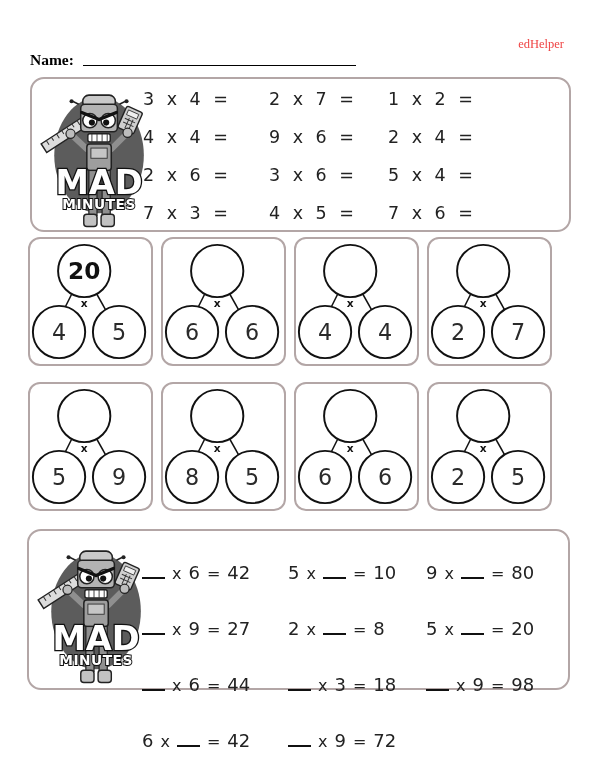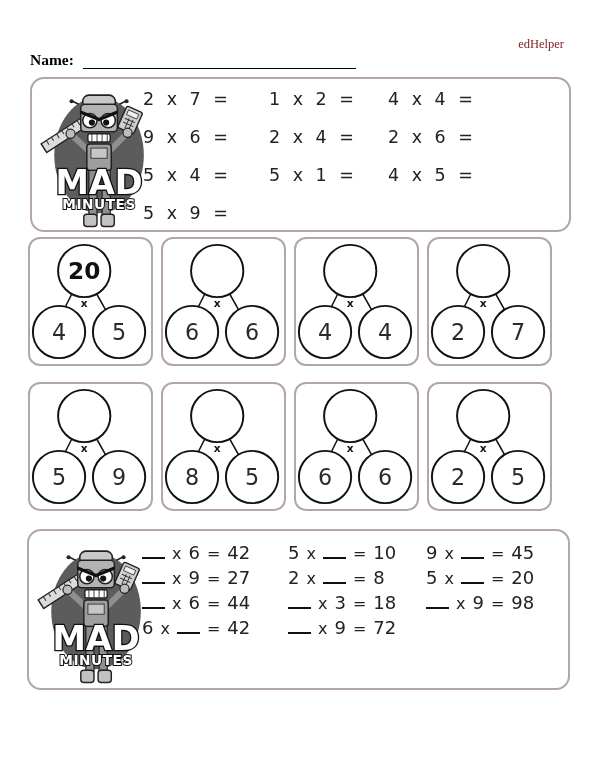--- a/index.html
+++ b/index.html
@@ -6,25 +6,25 @@
   html,body { background:#ffffff; }
   body { font-family:"DejaVu Sans", sans-serif; color:#1b1b1b; }
   #page {
     position:relative; width:600px; height:776px; background:#ffffff;
     overflow:hidden; margin:0 auto;
   }
 
   
   .brand {
     position:absolute; top:37px; right:36px;
-    font-family:"Liberation Serif", serif; font-size:12.5px; color:#7f1d1d;
+    font-family:"Liberation Serif", serif; font-size:12.5px; color:#ef4444;
   }
   .name-row {
     position:absolute; left:30px; top:51px; width:326px;
-    display:flex; align-items:flex-end;
+    display:flex; 
   }
   .name-label {
     font-family:"Liberation Serif", serif; font-weight:700; font-size:15.5px; color:#000;
   }
   .name-line {
     flex:1; margin-left:9px; height:15px;
     border-bottom:1.7px solid #000;
   }
 
   
@@ -65,21 +65,21 @@
   .t-num  { font-size:23px; fill:#2a2a2a; text-anchor:middle; }
   .t-prod { font-size:24px; font-weight:700; fill:#111; text-anchor:middle; }
   .t-op   { font-size:11px; font-weight:700; fill:#111; text-anchor:middle; }
 
   
   .bottom-grid {
     position:absolute; left:113px; top:10px; right:4px;
     display:grid; grid-template-columns:146px 138px auto;
   }
   .eq {
-    line-height:24px; font-size:18px; white-space:nowrap; color:#222;
+    line-height:47px; font-size:18px; white-space:nowrap; color:#222;margin-top:8px;
   }
   .eq > span { margin-right:7px; }
   .eq > span:last-child { margin-right:0; }
   .eq .op { font-size:16px; color:#222; }
   .eq .num.blank {
     display:inline-block; width:23px; height:12px;
     border-bottom:2.2px solid #111;
   }
 
   
@@ -144,30 +144,32 @@
         <rect x="61" y="81" width="8" height="44" fill="#8f8f8f" stroke="#222" stroke-width="1.2"></rect>
         <rect x="43" y="124" width="13" height="12" rx="3" fill="#c2c2c2" stroke="#222" stroke-width="1.4"></rect>
         <rect x="60" y="124" width="13" height="12" rx="3" fill="#c2c2c2" stroke="#222" stroke-width="1.4"></rect>
 
         <text class="logo-mad" x="58" y="104">MAD</text>
         <text class="logo-minutes" x="58" y="119">MINUTES</text>
       </svg>
     </div>
 
     <div class="top-grid">
+      <div class="prob">3 x 4 =</div>
       <div class="prob">2 x 7 =</div>
       <div class="prob">1 x 2 =</div>
       <div class="prob">4 x 4 =</div>
       <div class="prob">9 x 6 =</div>
       <div class="prob">2 x 4 =</div>
       <div class="prob">2 x 6 =</div>
+      <div class="prob">3 x 6 =</div>
       <div class="prob">5 x 4 =</div>
-      <div class="prob">5 x 1 =</div>
+      <div class="prob">7 x 3 =</div>
       <div class="prob">4 x 5 =</div>
-      <div class="prob">5 x 9 =</div>
+      <div class="prob">7 x 6 =</div>
     </div>
   </div>
 
   <div class="bond-row" id="bond-row-1">
     <div class="bond-card">
       <svg viewBox="0 0 125 129">
         <line class="bond-line" x1="43" y1="57" x2="35" y2="73"></line>
           <line class="bond-line" x1="69" y1="57" x2="78" y2="73"></line>
         <circle class="bond-circle" cx="56" cy="33" r="27"></circle>
         <circle class="bond-circle" cx="30" cy="96" r="27"></circle>
@@ -310,21 +312,21 @@
         <rect x="43" y="124" width="13" height="12" rx="3" fill="#c2c2c2" stroke="#222" stroke-width="1.4"></rect>
         <rect x="60" y="124" width="13" height="12" rx="3" fill="#c2c2c2" stroke="#222" stroke-width="1.4"></rect>
         <text class="logo-mad" x="58" y="104">MAD</text>
         <text class="logo-minutes" x="58" y="119">MINUTES</text>
       </svg>
     </div>
 
     <div class="bottom-grid">
       <div class="eq"><span class="num blank"></span><span class="op">x</span><span class="num">6</span><span class="op">=</span><span class="num prod">42</span></div>
       <div class="eq"><span class="num">5</span><span class="op">x</span><span class="num blank"></span><span class="op">=</span><span class="num prod">10</span></div>
-      <div class="eq"><span class="num">9</span><span class="op">x</span><span class="num blank"></span><span class="op">=</span><span class="num prod">45</span></div>
+      <div class="eq"><span class="num">9</span><span class="op">x</span><span class="num blank"></span><span class="op">=</span><span class="num prod">80</span></div>
       <div class="eq"><span class="num blank"></span><span class="op">x</span><span class="num">9</span><span class="op">=</span><span class="num prod">27</span></div>
       <div class="eq"><span class="num">2</span><span class="op">x</span><span class="num blank"></span><span class="op">=</span><span class="num prod">8</span></div>
       <div class="eq"><span class="num">5</span><span class="op">x</span><span class="num blank"></span><span class="op">=</span><span class="num prod">20</span></div>
       <div class="eq"><span class="num blank"></span><span class="op">x</span><span class="num">6</span><span class="op">=</span><span class="num prod">44</span></div>
       <div class="eq"><span class="num blank"></span><span class="op">x</span><span class="num">3</span><span class="op">=</span><span class="num prod">18</span></div>
       <div class="eq"><span class="num blank"></span><span class="op">x</span><span class="num">9</span><span class="op">=</span><span class="num prod">98</span></div>
       <div class="eq"><span class="num">6</span><span class="op">x</span><span class="num blank"></span><span class="op">=</span><span class="num prod">42</span></div>
       <div class="eq"><span class="num blank"></span><span class="op">x</span><span class="num">9</span><span class="op">=</span><span class="num prod">72</span></div>
     </div>
   </div>

